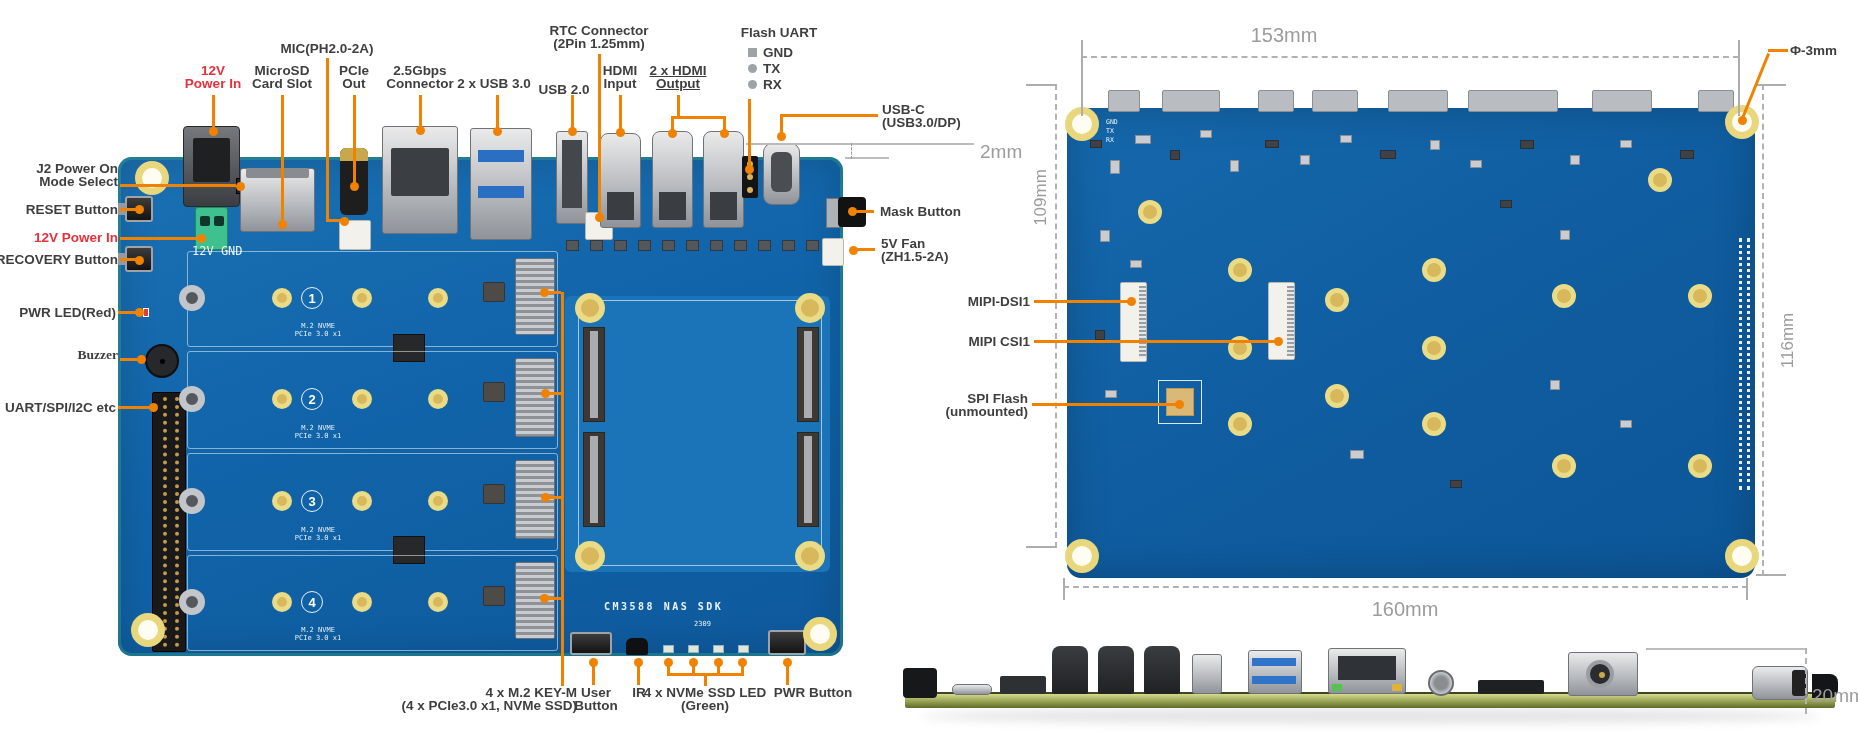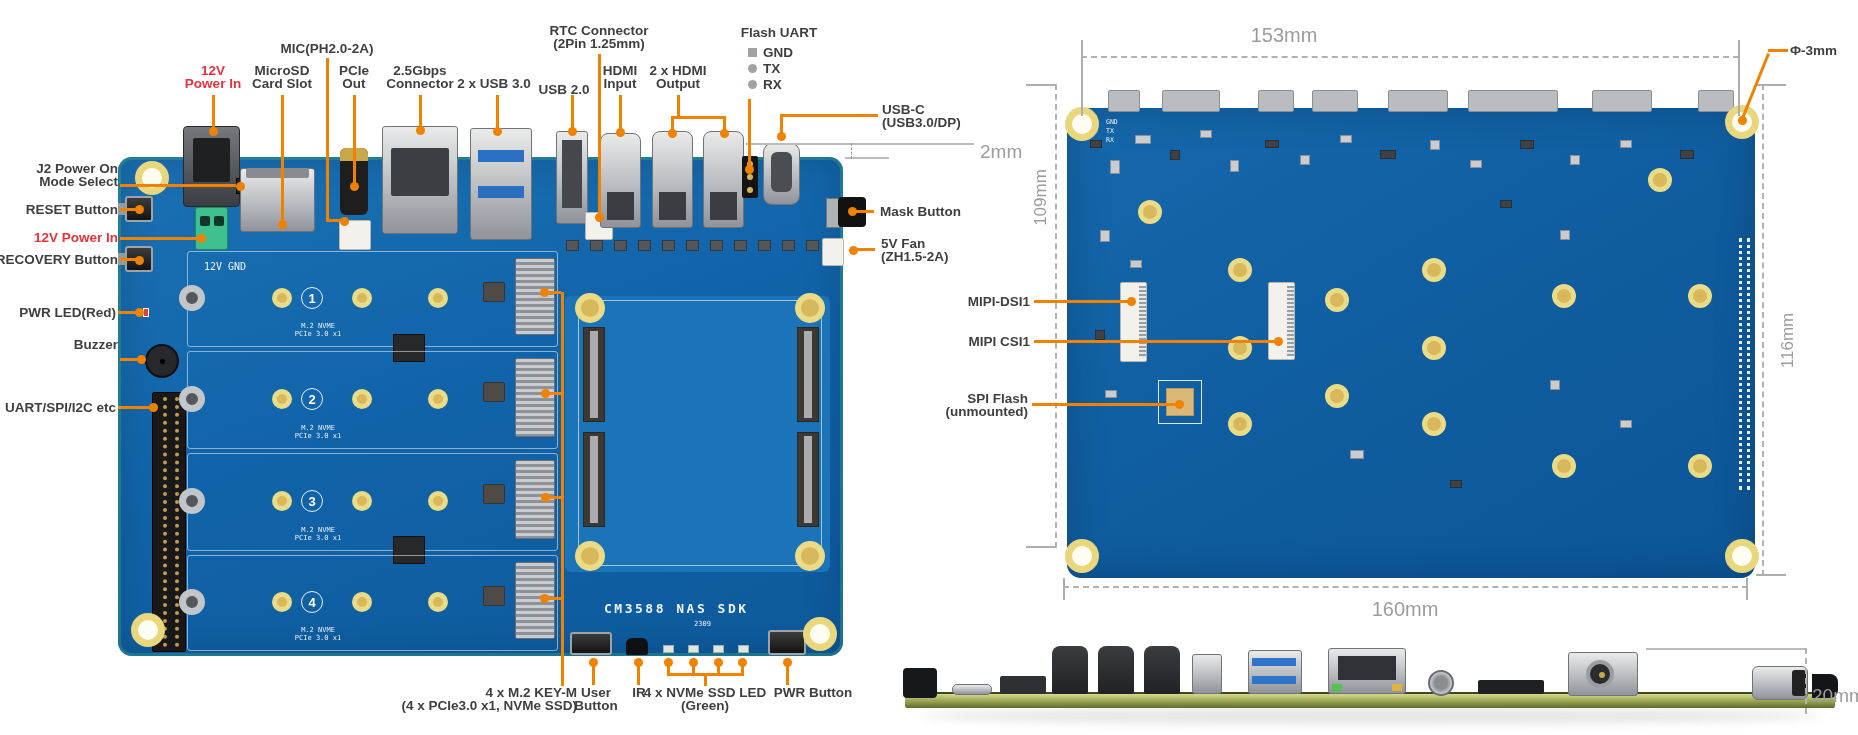--- a/index.html
+++ b/index.html
@@ -43,21 +43,21 @@
   <div class="board bt" style="left:118px;top:157px;width:725px;height:499px;"></div>
 
   <div class="part" style="left:565px;top:296px;width:265px;height:276px;background:#1B74B8;border-radius:6px;"></div>
   <div class="part" style="left:578px;top:300px;width:244px;height:266px;border:1px solid rgba(255,255,255,.6);border-radius:4px;"></div>
 
   <div class="part" style="left:183px;top:126px;width:57px;height:81px;background:linear-gradient(180deg,#75797E,#3A3D41);border:1px solid #26282B;border-radius:4px;"></div>
   <div class="part" style="left:193px;top:138px;width:37px;height:44px;background:#1E2022;border-radius:2px;"></div>
   <div class="part" style="left:195px;top:207px;width:33px;height:43px;background:#3FC08F;border:1px solid #1E8A60;border-radius:3px;"></div>
   <div class="part" style="left:200px;top:216px;width:10px;height:10px;background:#10352A;border-radius:2px;"></div>
   <div class="part" style="left:214px;top:216px;width:10px;height:10px;background:#10352A;border-radius:2px;"></div>
-  <div class="silk" style="left:192px;top:263px;font-size:10px;line-height:7px;margin-left:12px;">12V GND</div>
+  <div class="silk" style="left:192px;top:248px;font-size:12px;line-height:7px;">12V GND</div>
   <div class="part" style="left:236px;top:178px;width:16px;height:16px;background:#202224;border:1px solid #000;"></div>
   <div class="part silver" style="left:240px;top:168px;width:75px;height:64px;"></div>
   <div class="part" style="left:246px;top:168px;width:63px;height:10px;background:#888C91;border-radius:2px;"></div>
   <div class="part" style="left:340px;top:148px;width:28px;height:67px;background:#1E1E1E;border-radius:6px;"></div>
   <div class="part" style="left:340px;top:148px;width:28px;height:13px;background:#C9A84C;border-radius:6px 6px 0 0;"></div>
   <div class="part whitec" style="left:339px;top:220px;width:32px;height:30px;"></div>
   <div class="part silver" style="left:382px;top:126px;width:76px;height:108px;"></div>
   <div class="part" style="left:391px;top:148px;width:58px;height:48px;background:#3B3F44;border-radius:2px;"></div>
   <div class="part silver" style="left:470px;top:128px;width:62px;height:112px;"></div>
   <div class="part" style="left:478px;top:150px;width:46px;height:12px;background:#2B6FC2;"></div>
@@ -91,21 +91,21 @@
   <div class="part" style="left:152px;top:392px;width:34px;height:260px;background:#191919;border:1px solid #000;border-radius:2px;"></div>
 
   <div class="part" style="left:583px;top:327px;width:22px;height:95px;background:#3E3833;border:1px solid #2A2622;"></div>
   <div class="part" style="left:583px;top:432px;width:22px;height:95px;background:#3E3833;border:1px solid #2A2622;"></div>
   <div class="part" style="left:797px;top:327px;width:22px;height:95px;background:#3E3833;border:1px solid #2A2622;"></div>
   <div class="part" style="left:797px;top:432px;width:22px;height:95px;background:#3E3833;border:1px solid #2A2622;"></div>
   <div class="part" style="left:590px;top:331px;width:8px;height:87px;background:#A9ADB2;"></div>
   <div class="part" style="left:590px;top:436px;width:8px;height:87px;background:#A9ADB2;"></div>
   <div class="part" style="left:804px;top:331px;width:8px;height:87px;background:#A9ADB2;"></div>
   <div class="part" style="left:804px;top:436px;width:8px;height:87px;background:#A9ADB2;"></div>
-  <div class="silk" style="left:604px;top:601px;font-size:13px;font-weight:bold;letter-spacing:2.5px;">CM3588 NAS SDK</div>
+  <div class="silk" style="left:604px;top:601px;font-size:10px;font-weight:bold;letter-spacing:2.5px;">CM3588 NAS SDK</div>
   <div class="silk" style="left:694px;top:620px;font-size:7px;">2309</div>
 
   <div class="part btn" style="left:570px;top:632px;width:42px;height:23px;"></div>
   <div class="part" style="left:626px;top:638px;width:22px;height:17px;background:#101012;border-radius:6px 6px 2px 2px;"></div>
   <div class="part" style="left:663px;top:645px;width:11px;height:8px;background:#DDE8D8;border:1px solid #9AB0C2;"></div>
   <div class="part" style="left:688px;top:645px;width:11px;height:8px;background:#DDE8D8;border:1px solid #9AB0C2;"></div>
   <div class="part" style="left:713px;top:645px;width:11px;height:8px;background:#DDE8D8;border:1px solid #9AB0C2;"></div>
   <div class="part" style="left:738px;top:645px;width:11px;height:8px;background:#DDE8D8;border:1px solid #9AB0C2;"></div>
   <div class="part btn" style="left:768px;top:630px;width:38px;height:25px;"></div>
 
@@ -145,21 +145,21 @@
   <div class="ann ctr" style="left:599px;top:24px;">RTC Connector
 (2Pin 1.25mm)</div>
   <div class="ol" style="left:598px;top:54px;width:3px;height:160px;"></div>
   <div class="od" style="left:599px;top:217px;"></div>
 
   <div class="ann ctr" style="left:620px;top:64px;">HDMI
 Input</div>
   <div class="ol" style="left:619px;top:95px;width:3px;height:34px;"></div>
   <div class="od" style="left:620px;top:132px;"></div>
 
-  <div class="ann ctr" style="left:678px;top:64px;">2 x HDMI
+  <div class="ann ctr" style="left:678px;top:64px;text-decoration:underline;">2 x HDMI
 Output</div>
   <div class="ol" style="left:677px;top:95px;width:3px;height:24px;"></div>
   <div class="ol" style="left:671px;top:116px;width:55px;height:3px;"></div>
   <div class="ol" style="left:671px;top:116px;width:3px;height:14px;"></div>
   <div class="ol" style="left:723px;top:116px;width:3px;height:14px;"></div>
   <div class="od" style="left:672px;top:133px;"></div>
   <div class="od" style="left:724px;top:133px;"></div>
 
   <div class="ann ctr" style="left:779px;top:26px;">Flash UART</div>
   <div class="part" style="left:748px;top:48px;width:9px;height:9px;background:#9FA3A8;z-index:6;"></div>
@@ -205,21 +205,21 @@
   <div class="od" style="left:201px;top:238px;"></div>
 
   <div class="ann rt" style="left:118px;top:253px;">RECOVERY Button</div>
   <div class="ol" style="left:120px;top:258px;width:16px;height:3px;"></div>
   <div class="od" style="left:139px;top:260px;"></div>
 
   <div class="ann rt" style="left:116px;top:306px;">PWR LED(Red)</div>
   <div class="ol" style="left:118px;top:311px;width:18px;height:3px;"></div>
   <div class="od" style="left:139px;top:312px;"></div>
 
-  <div class="ann rt" style="left:118px;top:338px;">Buzzer</div>
+  <div class="ann rt" style="left:118px;top:348px;font-family:Liberation Serif, serif;">Buzzer</div>
   <div class="ol" style="left:120px;top:358px;width:18px;height:3px;"></div>
   <div class="od" style="left:141px;top:359px;"></div>
 
   <div class="ann rt" style="left:116px;top:401px;">UART/SPI/I2C etc</div>
   <div class="ol" style="left:118px;top:406px;width:32px;height:3px;"></div>
   <div class="od" style="left:153px;top:407px;"></div>
 
   <div class="ann rt" style="left:577px;top:686px;">4 x M.2 KEY-M
 (4 x PCIe3.0 x1, NVMe SSD)</div>
   <div class="ol" style="left:561px;top:292px;width:3px;height:394px;"></div>

